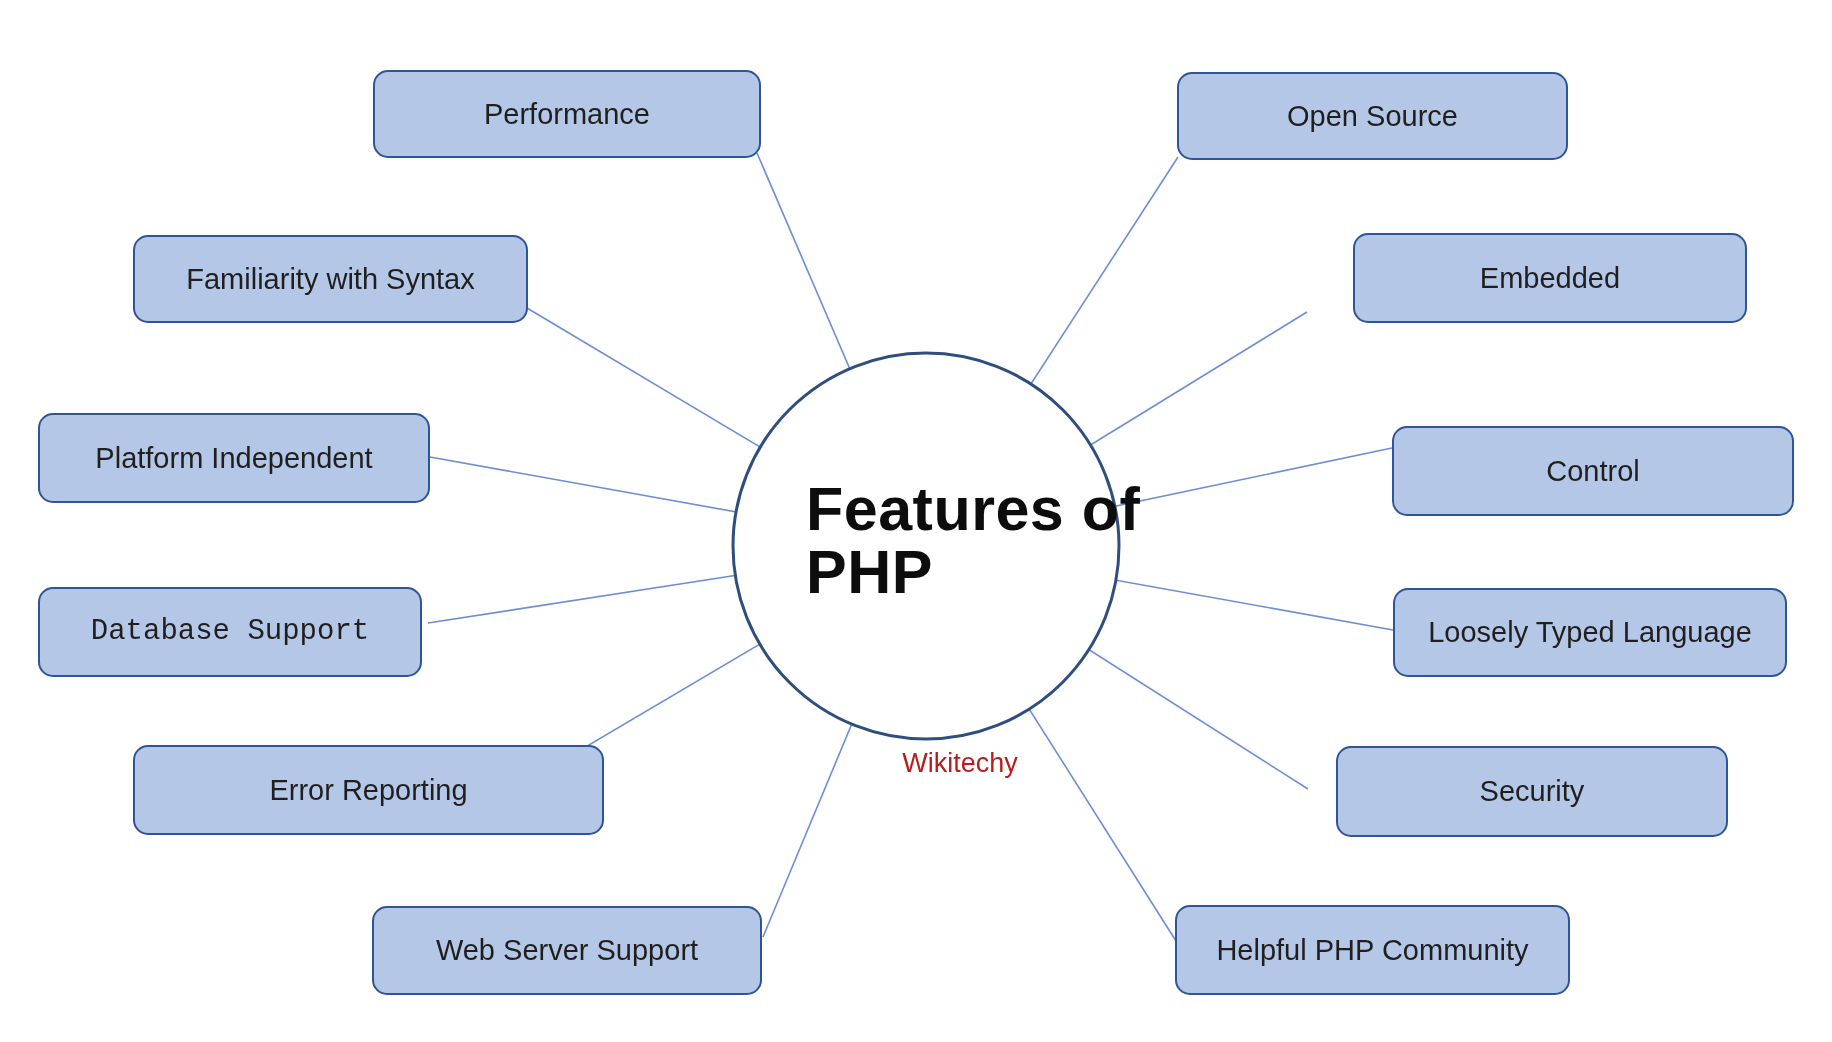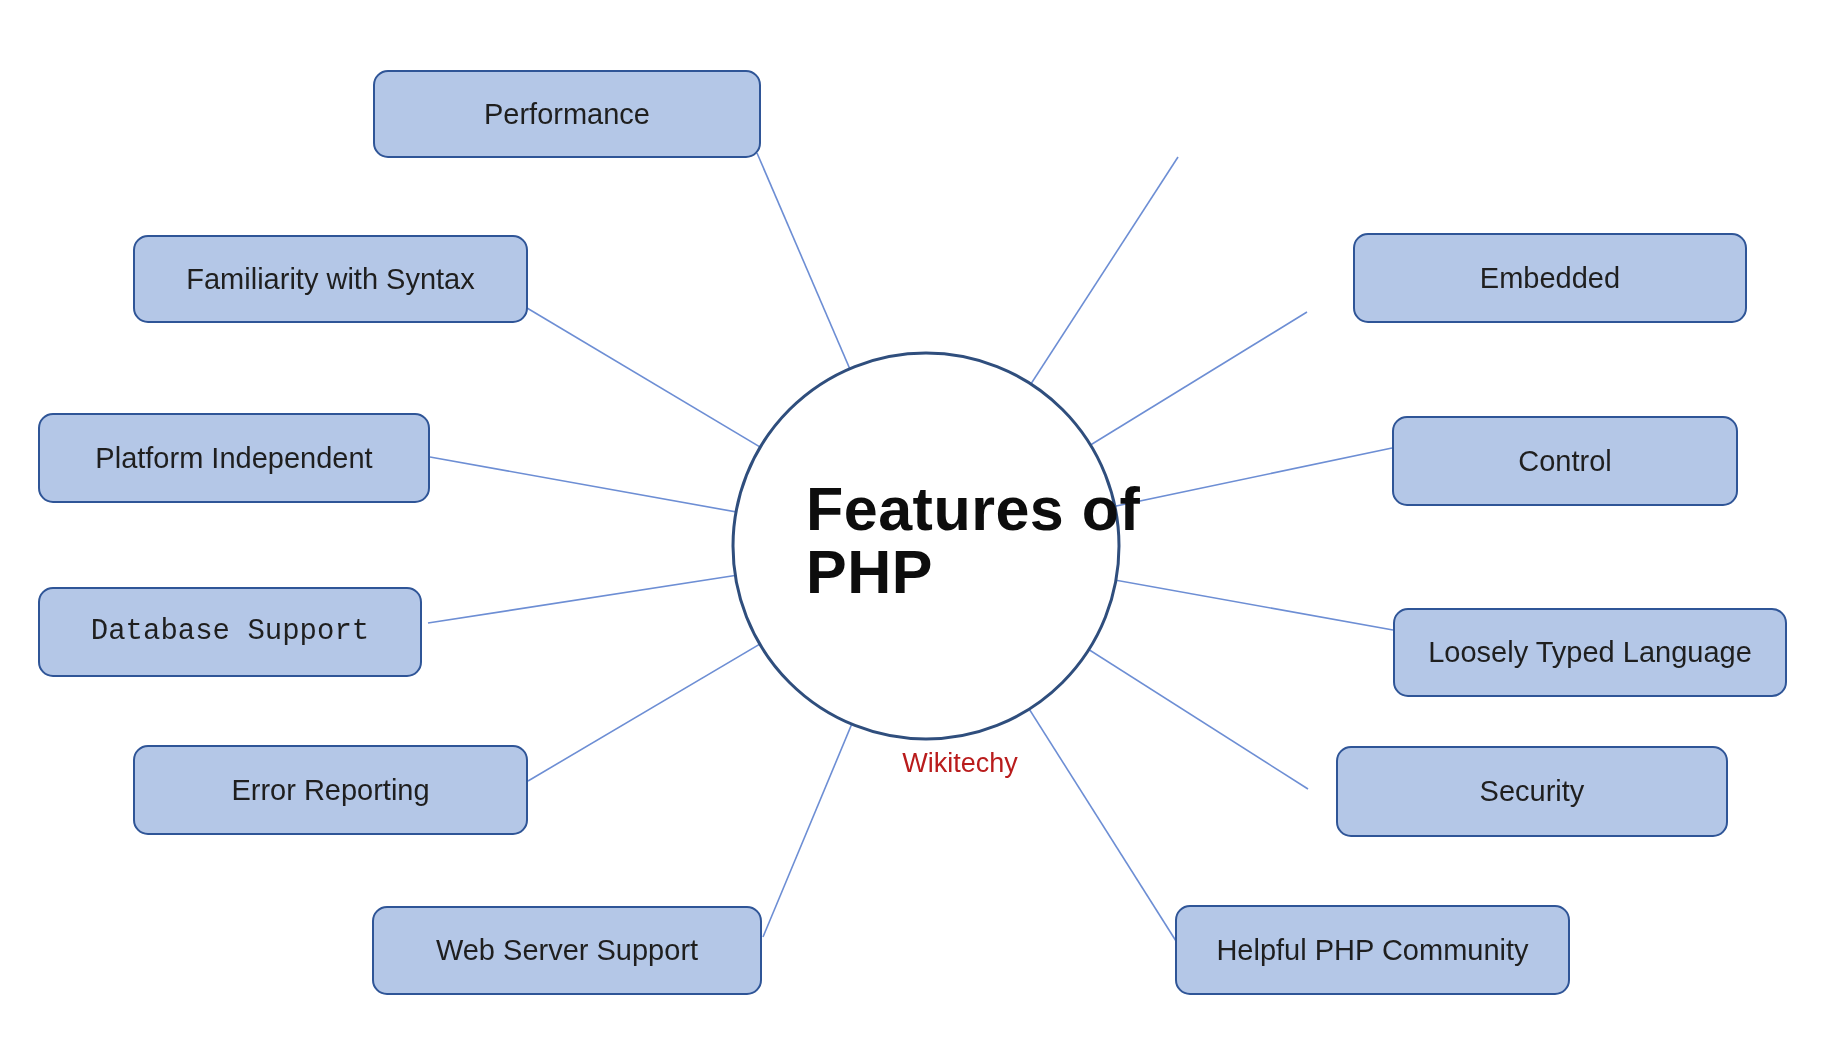--- a/index.html
+++ b/index.html
@@ -84,22 +84,23 @@
     <div>Features of</div>
     <div>PHP</div>
   </div>
 
   <div class="watermark">Wikitechy</div>
 
   <div class="node" style="left:373px;  top:70px;  width:388px; height:88px;">Performance</div>
   <div class="node" style="left:133px;  top:235px; width:395px; height:88px;">Familiarity with Syntax</div>
   <div class="node" style="left:38px;   top:413px; width:392px; height:90px;">Platform Independent</div>
   <div class="node" style="left:38px;   top:587px; width:384px; height:90px;font-family:Liberation Mono, monospace;">Database Support</div>
-  <div class="node" style="left:133px;  top:745px; width:395px; height:90px;">Error Reporting</div>
+  <div class="node" style="left:133px;  top:745px; width:471px; height:90px;">Error Reporting</div>
   <div class="node" style="left:372px;  top:906px; width:390px; height:89px;">Web Server Support</div>
 
+  <div class="node" style="left:1177px; top:72px;  width:391px; height:88px;">Open Source</div>
   <div class="node" style="left:1353px; top:233px; width:394px; height:90px;">Embedded</div>
-  <div class="node" style="left:1392px; top:416px; width:346px; height:90px;">Control</div>
-  <div class="node" style="left:1393px; top:588px; width:394px; height:89px;margin-top:20px;">Loosely Typed Language</div>
+  <div class="node" style="left:1392px; top:426px; width:402px; height:90px;">Control</div>
+  <div class="node" style="left:1393px; top:588px; width:394px; height:89px;">Loosely Typed Language</div>
   <div class="node" style="left:1308px; top:746px; width:392px; height:91px;margin-left:28px;">Security</div>
   <div class="node" style="left:1175px; top:905px; width:395px; height:90px;">Helpful PHP Community</div>
 
 </div>
 
 </body></html>

